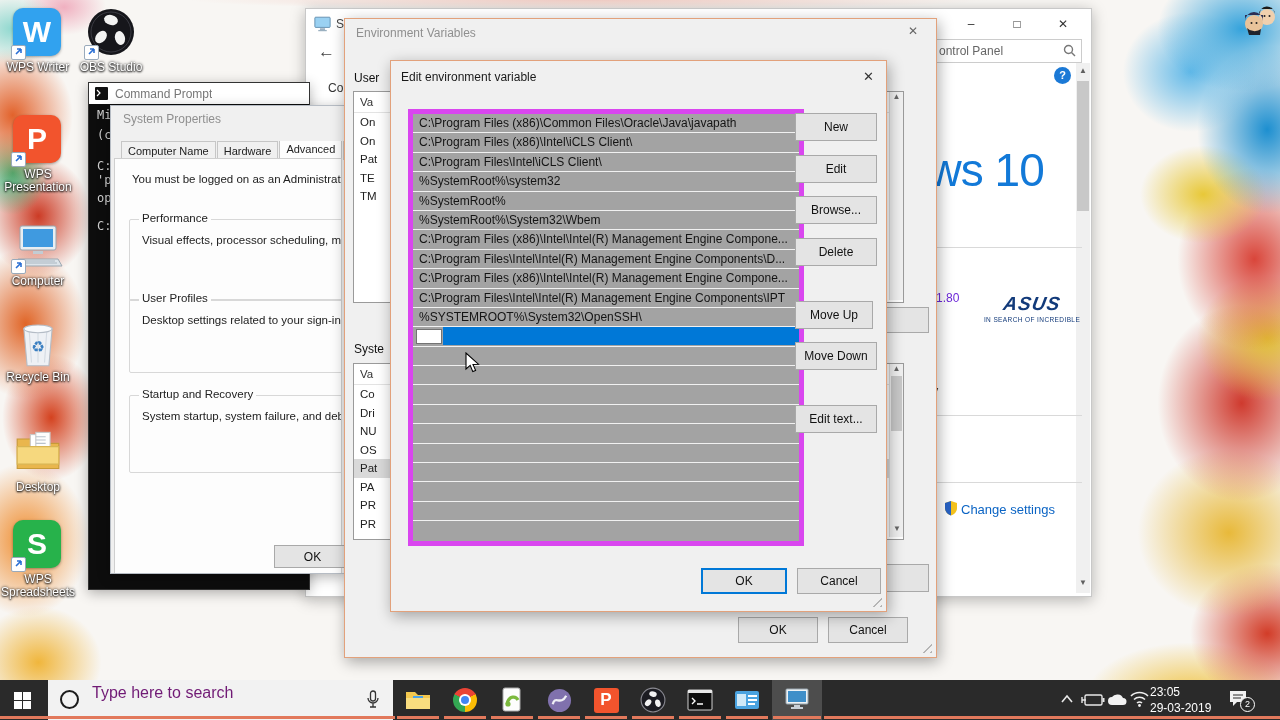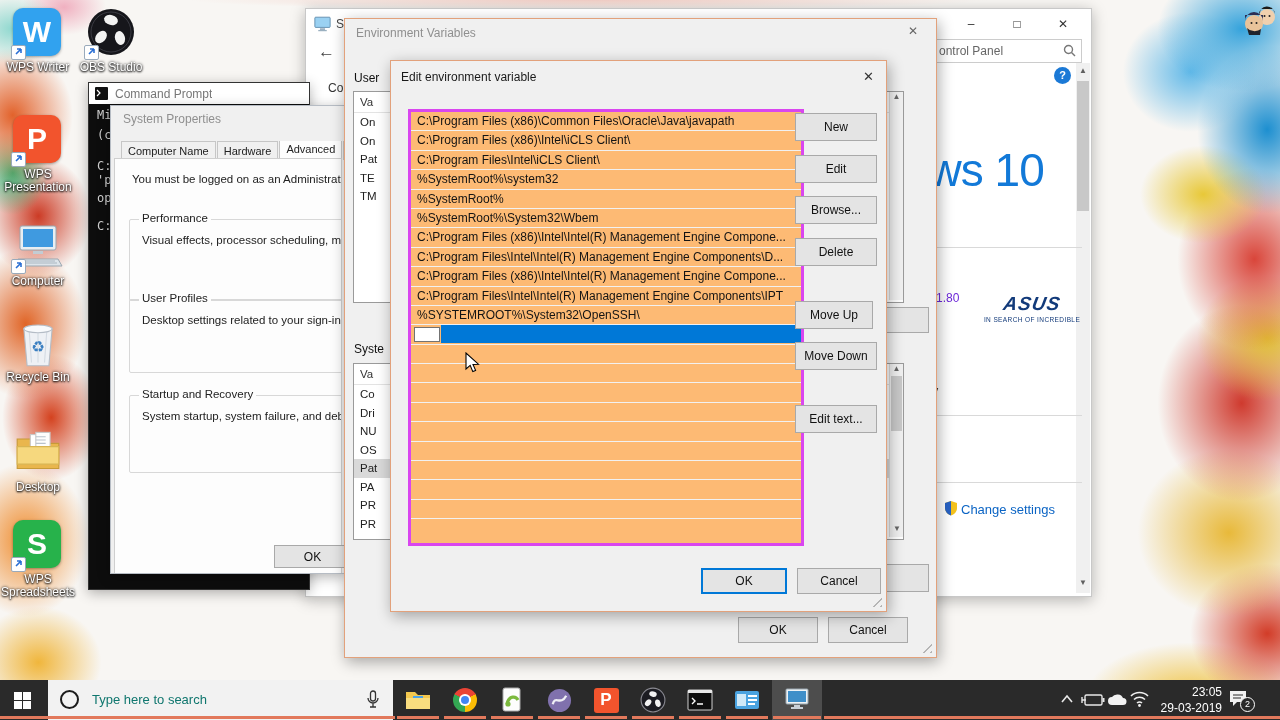--- a/index.html
+++ b/index.html
@@ -284,21 +284,21 @@
   </div>
   <div class="abs btn" style="left:506px;top:545px;width:78px;height:28px"></div>
   <div class="abs btn" style="left:393px;top:598px;width:80px;height:26px">OK</div>
   <div class="abs btn" style="left:483px;top:598px;width:80px;height:26px">Cancel</div>
   <div class="abs grip" style="left:576px;top:623px"></div>
 </div>
 
 <div class="abs dlg" style="left:390px;top:60px;width:495px;height:550px;z-index:50">
   <div class="abs" style="left:10px;top:9px;font-size:12px;color:#1a1a1a">Edit environment variable</div>
   <div class="abs" style="left:472px;top:8px;font-size:13px;color:#333">✕</div>
-  <div class="abs" style="left:17px;top:48px;width:396px;height:437px;background:#fdba74;border:3px solid #d946ef;box-sizing:border-box;overflow:hidden">
+  <div class="abs" style="left:17px;top:48px;width:396px;height:437px;background:#a3a3a3;border:5px solid #d946ef;box-sizing:border-box;overflow:hidden">
     <div class="lrow">C:\Program Files (x86)\Common Files\Oracle\Java\javapath</div>
     <div class="lrow">C:\Program Files (x86)\Intel\iCLS Client\</div>
     <div class="lrow">C:\Program Files\Intel\iCLS Client\</div>
     <div class="lrow">%SystemRoot%\system32</div>
     <div class="lrow">%SystemRoot%</div>
     <div class="lrow">%SystemRoot%\System32\Wbem</div>
     <div class="lrow">C:\Program Files (x86)\Intel\Intel(R) Management Engine Compone...</div>
     <div class="lrow">C:\Program Files\Intel\Intel(R) Management Engine Components\D...</div>
     <div class="lrow">C:\Program Files (x86)\Intel\Intel(R) Management Engine Compone...</div>
     <div class="lrow">C:\Program Files\Intel\Intel(R) Management Engine Components\IPT</div>
@@ -337,21 +337,21 @@
   <div class="abs ttile" style="left:0">
     <svg width="17" height="17">
       <rect x="0" y="0" width="8" height="8" fill="#fff"></rect>
         <rect x="9" y="0" width="8" height="8" fill="#fff"></rect>
       <rect x="0" y="9" width="8" height="8" fill="#fff"></rect>
         <rect x="9" y="9" width="8" height="8" fill="#fff"></rect>
       </svg>
   </div>
   <div class="abs" style="left:48px;top:0;width:345px;height:40px;background:#f2f2f2">
     <div class="abs" style="left:12px;top:10px;width:19px;height:19px;border:2.5px solid #1b1b1b;border-radius:50%;box-sizing:border-box"></div>
-    <span class="abs nowrap" style="left:44px;top:12px;font-size:13px;color:#0f766e">Type here to search</span>
+    <span class="abs nowrap" style="left:44px;top:4px;font-size:16px;color:#701a75">Type here to search</span>
     <svg class="abs" style="left:318px;top:10px" width="14" height="19" viewBox="0 0 14 19">
       <rect x="4.5" y="1" width="5" height="10" rx="2.5" fill="none" stroke="#333" stroke-width="1.3"></rect>
       <path d="M2 8 a5 5 0 0 0 10 0 M7 13 v4 M4 17 h6" fill="none" stroke="#333" stroke-width="1.3"></path>
       </svg>
   </div>
 
   <div class="abs ttile" style="left:396px">
     <svg width="26" height="22" viewBox="0 0 26 22">
       <path d="M1 3 h9 l3 3 h12 v14 h-24 z" fill="#f3c84f"></path>
         <rect x="8" y="7" width="10" height="9" fill="#4aa3e8"></rect>
@@ -432,21 +432,21 @@
     <rect x="21.5" y="6" width="2" height="4" fill="#e8e8e8"></rect>
     <path d="M1 5 v6 M1 8 h4" stroke="#e8e8e8" stroke-width="1.4"></path>
     </svg>
   <svg class="abs" style="left:1106px;top:12px" width="22" height="15" viewBox="0 0 22 15">
     <path d="M6 13 a4 4 0 0 1 0 -8 a6 5 0 0 1 11 1 a3.5 3.5 0 0 1 0 7 z" fill="#f2f2f2"></path>
     </svg>
   <svg class="abs" style="left:1130px;top:11px" width="19" height="16" viewBox="0 0 19 16">
     <path d="M1 5 a12 12 0 0 1 17 0 M4 8.5 a8 8 0 0 1 11 0 M7 12 a4 4 0 0 1 5 0" stroke="#f0f0f0" stroke-width="1.6" fill="none"></path>
     <circle cx="9.5" cy="14.5" r="1.4" fill="#f0f0f0"></circle>
     </svg>
-  <div class="abs" style="left:1150px;top:4px;width:72px;height:32px;color:#fff;font-size:12px;text-align:right;line-height:16px">
+  <div class="abs" style="left:1150px;top:4px;width:72px;height:32px;color:#fff;font-size:12px;text-align:left;line-height:16px">
     <div>23:05</div>
     <div>29-03-2019</div>
   </div>
   <div class="abs" style="left:1228px;top:9px;width:24px;height:22px">
     <svg width="20" height="18" viewBox="0 0 20 18">
         <path d="M2 2 h16 v11 h-9 l-4 4 v-4 h-3 z" fill="#f2f2f2"></path>
       <path d="M5 6 h10 M5 9 h8" stroke="#2a2a2a" stroke-width="1.2"></path>
       </svg>
     <div class="abs" style="left:12px;top:8px;width:13px;height:13px;border-radius:50%;background:#2a2a2a;border:1.5px solid #fff;color:#fff;font-size:9px;text-align:center;line-height:13px">2</div>
   </div>

